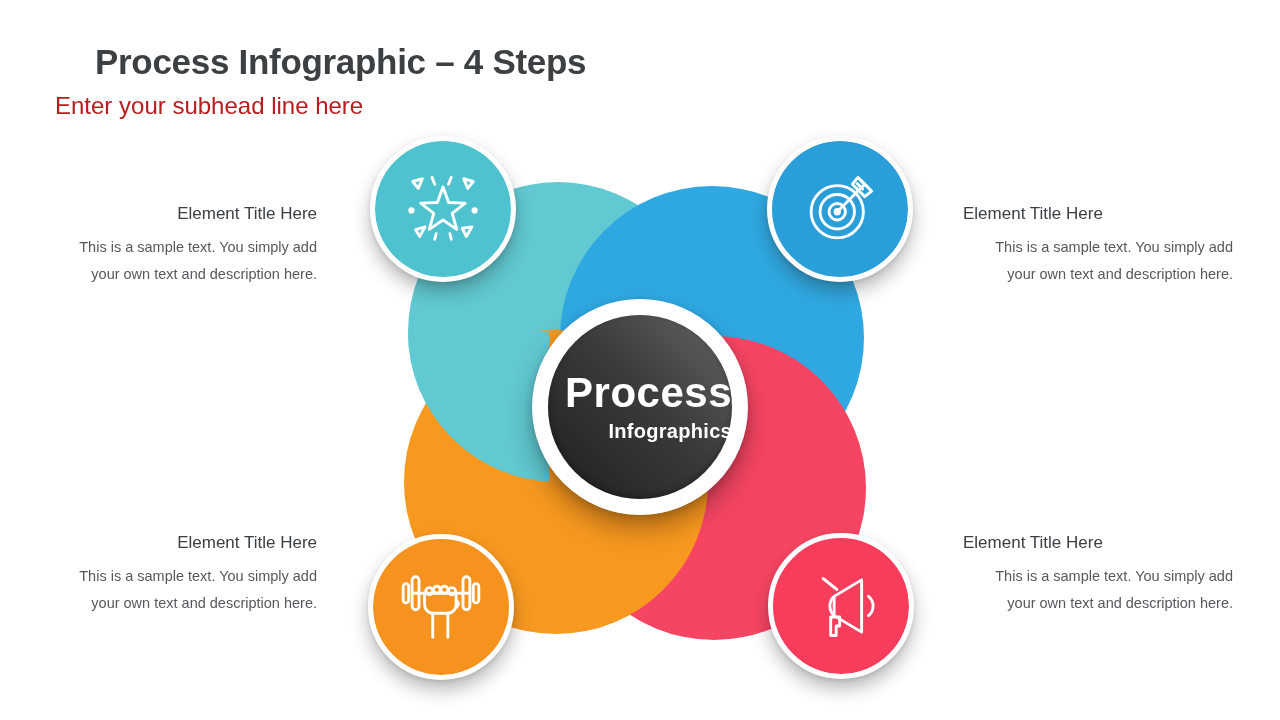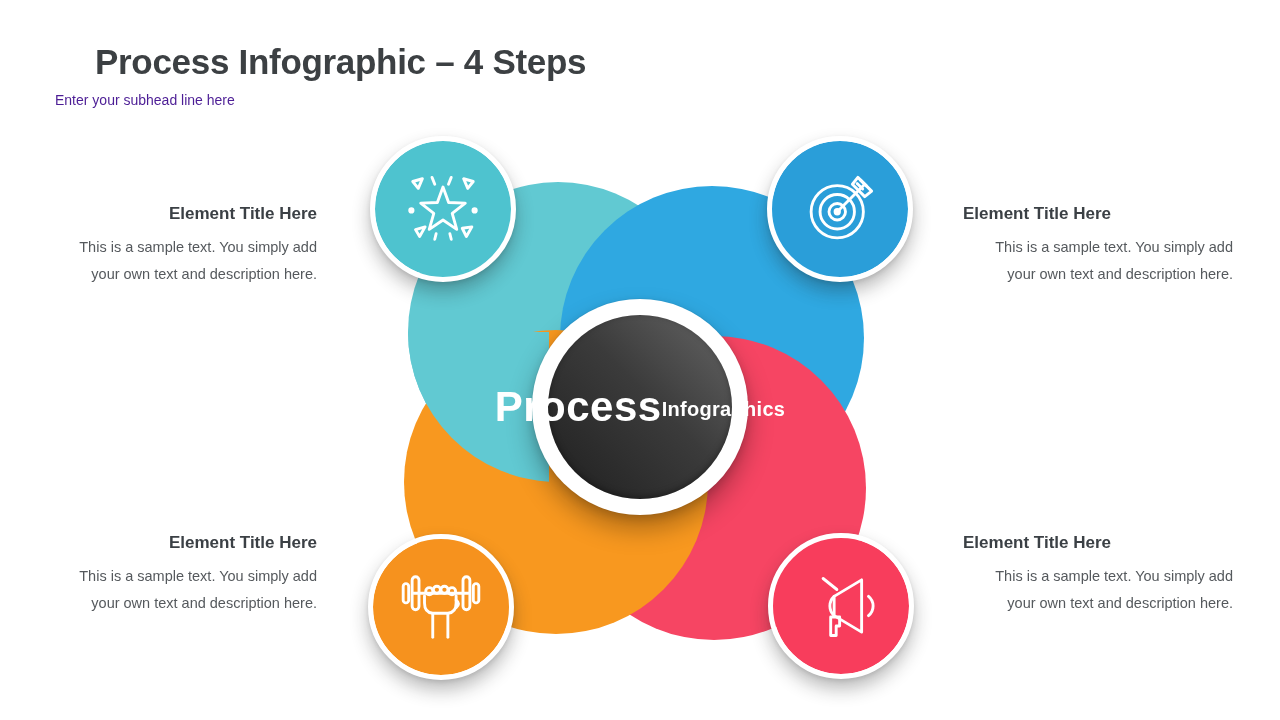--- a/index.html
+++ b/index.html
@@ -8,21 +8,21 @@
     position:relative; width:1280px; height:720px; background:#ffffff;
     font-family:"Liberation Sans", sans-serif; overflow:hidden;
   }
   
   .page-title {
     position:absolute; left:55px; top:42px;
     font-size:35px; font-weight:bold; color:#3c4043; letter-spacing:-0.3px;margin-left:40px;
   }
   .page-subhead {
     position:absolute; left:55px; top:92px;
-    font-size:14px; color:#4c1d95;
+    font-size:24px; color:#b91c1c;
   }
   
   .big-circle { position:absolute; border-radius:50%; }
   .big-teal   { left:408px; top:182px; width:300px; height:300px; z-index:1; }
   .big-blue   { left:560px; top:186px; width:304px; height:304px; z-index:2; }
   .big-red    { left:562px; top:336px; width:304px; height:304px; z-index:3; }
   .big-orange { left:404px; top:330px; width:304px; height:304px; z-index:4; }
   .big-teal-patch {
     left:408px; top:182px; width:300px; height:300px; z-index:5;
     clip-path:polygon(0% 50%, 47% 50%, 47% 100%, 0% 100%);
@@ -30,21 +30,21 @@
   
   .center-badge {
     position:absolute; left:532px; top:299px; width:216px; height:216px;
     background:#ffffff; border-radius:50%; z-index:8;
     box-shadow:0 14px 26px rgba(0,0,0,0.30), 0 4px 8px rgba(0,0,0,0.12), 0 0 0 1px rgba(0,0,0,0.03);
     display:flex; align-items:center; justify-content:center;
   }
   .center-core {
     width:184px; height:184px; border-radius:50%;
     background:linear-gradient(225deg, #666666 0%, #3b3b3b 45%, #1f1f1f 100%);
-    display:flex; flex-direction:row; align-items:center; justify-content:center;
+    display:flex; flex-direction:column; align-items:flex-end; justify-content:center;
     box-shadow:inset 0 -2px 6px rgba(0,0,0,0.35);
   }
   .center-title { color:#ffffff; font-size:42px; font-weight:bold; letter-spacing:0.5px; line-height:1.05; }
   .center-subtitle { color:#ffffff; font-size:20px; font-weight:bold; margin-top:4px; letter-spacing:0.3px; }
   
   .icon-bubble {
     position:absolute; width:146px; height:146px; border-radius:50%;
     border:5px solid #ffffff; background-clip:padding-box; z-index:10;
     box-shadow:0 10px 18px rgba(30,30,30,0.30), 0 2px 4px rgba(0,0,0,0.10);
     display:flex; align-items:center; justify-content:center;
@@ -53,21 +53,21 @@
   .bubble-tr { left:767px; top:136px; }
   .bubble-bl { left:368px; top:534px; }
   .bubble-br { left:768px; top:533px; }
   .icon-bubble svg { width:88px; height:88px; display:block; }
   
   .text-block { position:absolute; width:270px; }
   .tb-left  { text-align:right; left:47px; }
   .tb-right { text-align:left; left:963px; }
   .tb-top    { top:203px; }
   .tb-bottom { top:532px; }
-  .tb-title { font-size:17px; font-weight:bold; color:#3b4045; margin-bottom:10px; line-height:21px; }
+  .tb-title { font-size:17px; font-weight:normal; color:#3b4045; margin-bottom:10px; line-height:21px; }
   .tb-body  { font-size:14.5px; color:#55595d; line-height:27px; }
   .tb-body span { display:block;text-align:right; }
 </style>
 </head>
 <body>
 
 <div class="slide">
 
   <h1 class="page-title">Process Infographic – 4 Steps</h1>
   <div class="page-subhead">Enter your subhead line here</div>

